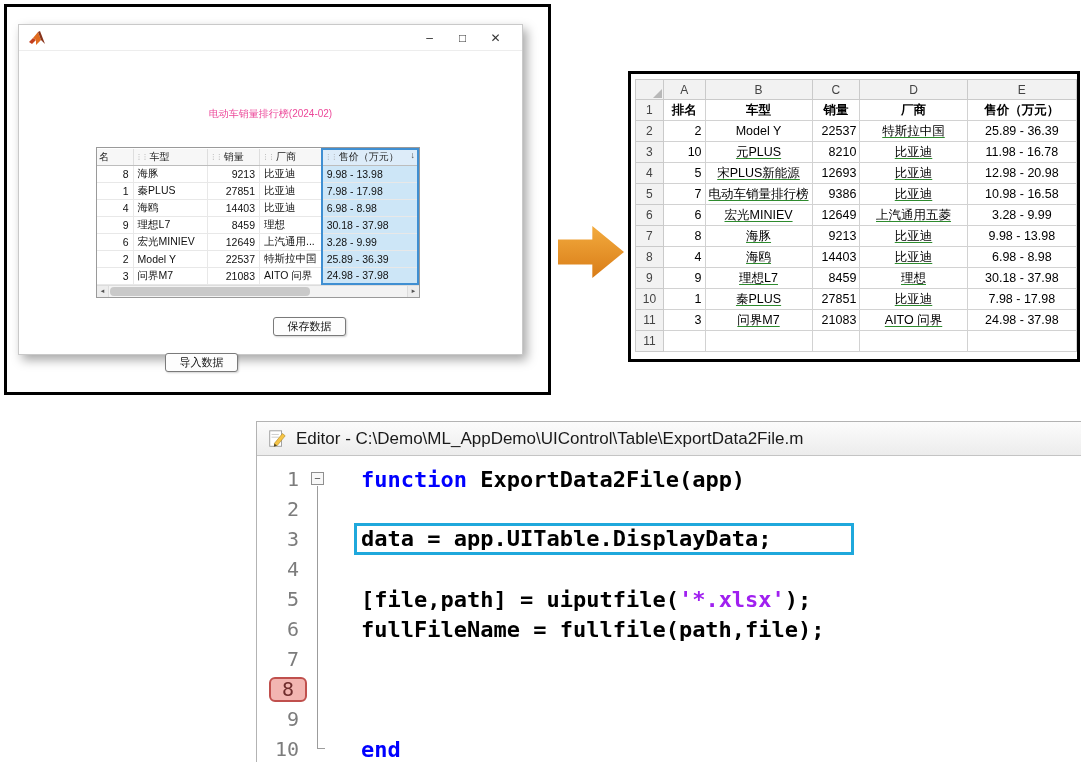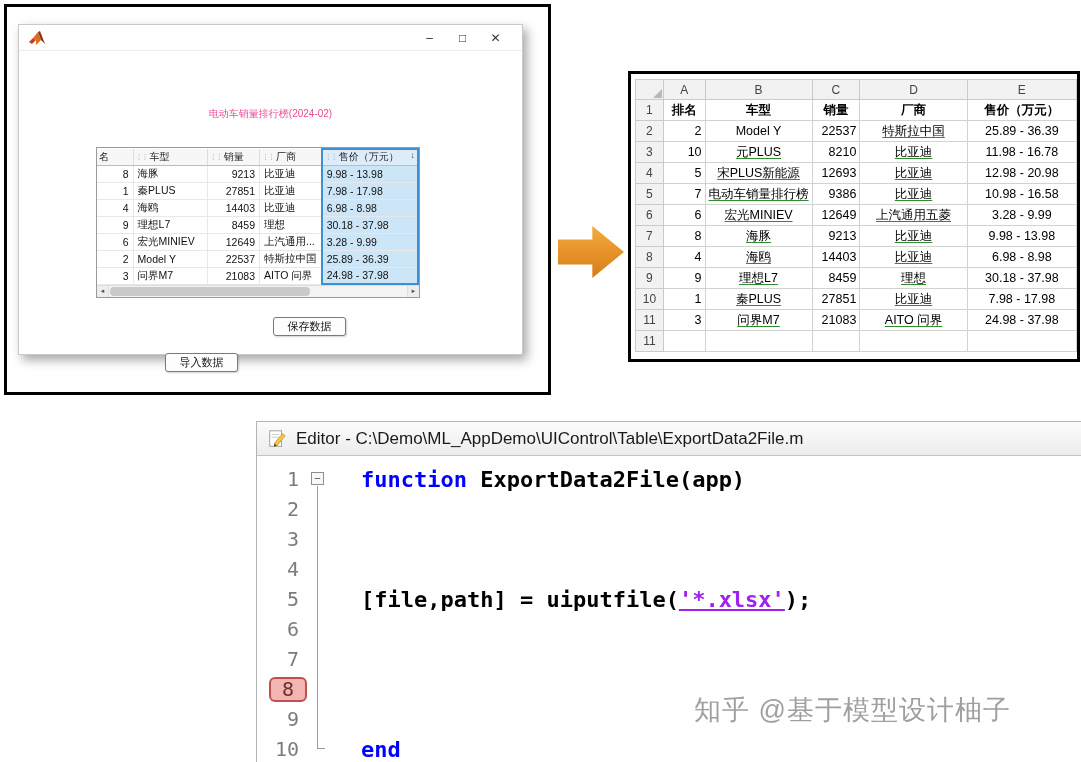--- a/index.html
+++ b/index.html
@@ -95,21 +95,21 @@
                  border-radius:6px; color:#6e2c2c; height:25px; line-height:21px; }
   .fold { width:26px; flex:none; position:relative; height:100%; }
   .foldbox { position:absolute; left:4px; top:8px; width:13px; height:13px;
              border:1px solid #8f8f8f; background:#f8f8f8; font:normal 11px/11px "Liberation Sans",sans-serif;
              text-align:center; color:#444; }
   .ctext { margin-left:28px; white-space:pre; }
   .ctext.boxed { border:3px solid var(--highlight-box,#1fa8dc); margin-left:21px;
                  padding:0 6px 1px 4px; min-width:500px; display:inline-block; }
   .seg.plain   { color:#000; }
   .seg.keyword { color:var(--keyword-blue,#0000ff); }
-  .seg.string  { color:var(--string-purple,#a020f0);text-decoration:underline; }
+  .seg.string  { color:var(--string-purple,#a020f0); }
   .fold-line { position:absolute; left:60px; top:30px; width:1px; height:263px; background:#9c9c9c; }
   .fold-stub { position:absolute; left:60px; top:292px; width:8px; height:1px; background:#9c9c9c; }
 
   
   .watermark { position:absolute; left:694px; top:692px; font-size:27px; color:#8f8f8f;
                opacity:.85; letter-spacing:1px; z-index:40; }
 </style>
 </head>
 <body>
 
@@ -353,34 +353,36 @@
             <span class="ctext"><span class="seg keyword">function</span><span class="seg plain"> ExportData2File(app)</span></span>
           </div>
           <div class="code-line">
             <span class="lnum">2</span>
             <span class="fold"></span>
             <span class="ctext"></span>
           </div>
           <div class="code-line">
             <span class="lnum">3</span>
             <span class="fold"></span>
+            <span class="ctext boxed"><span class="seg plain">data = app.UITable.DisplayData;</span></span>
           </div>
           <div class="code-line">
             <span class="lnum">4</span>
             <span class="fold"></span>
             <span class="ctext"></span>
           </div>
           <div class="code-line">
             <span class="lnum">5</span>
             <span class="fold"></span>
             <span class="ctext"><span class="seg plain">[file,path] = uiputfile(</span><span class="seg string">'*.xlsx'</span><span class="seg plain">);</span></span>
           </div>
           <div class="code-line">
             <span class="lnum">6</span>
             <span class="fold"></span>
+            <span class="ctext"><span class="seg plain">fullFileName = fullfile(path,file);</span></span>
           </div>
           <div class="code-line">
             <span class="lnum">7</span>
             <span class="fold"></span>
             <span class="ctext"></span>
           </div>
           <div class="code-line">
             <span class="lnum marked">8</span>
             <span class="fold"></span>
           </div>
@@ -393,14 +395,13 @@
             <span class="lnum">10</span>
             <span class="fold"></span>
             <span class="ctext"><span class="seg keyword">end</span></span>
           </div>
         </div>
       <div class="fold-line"></div>
       <div class="fold-stub"></div>
     </div>
   </div>
 
-  <div class="watermark">知乎 @基于模型设计柚子</div>
 </div>
 
 </body></html>

